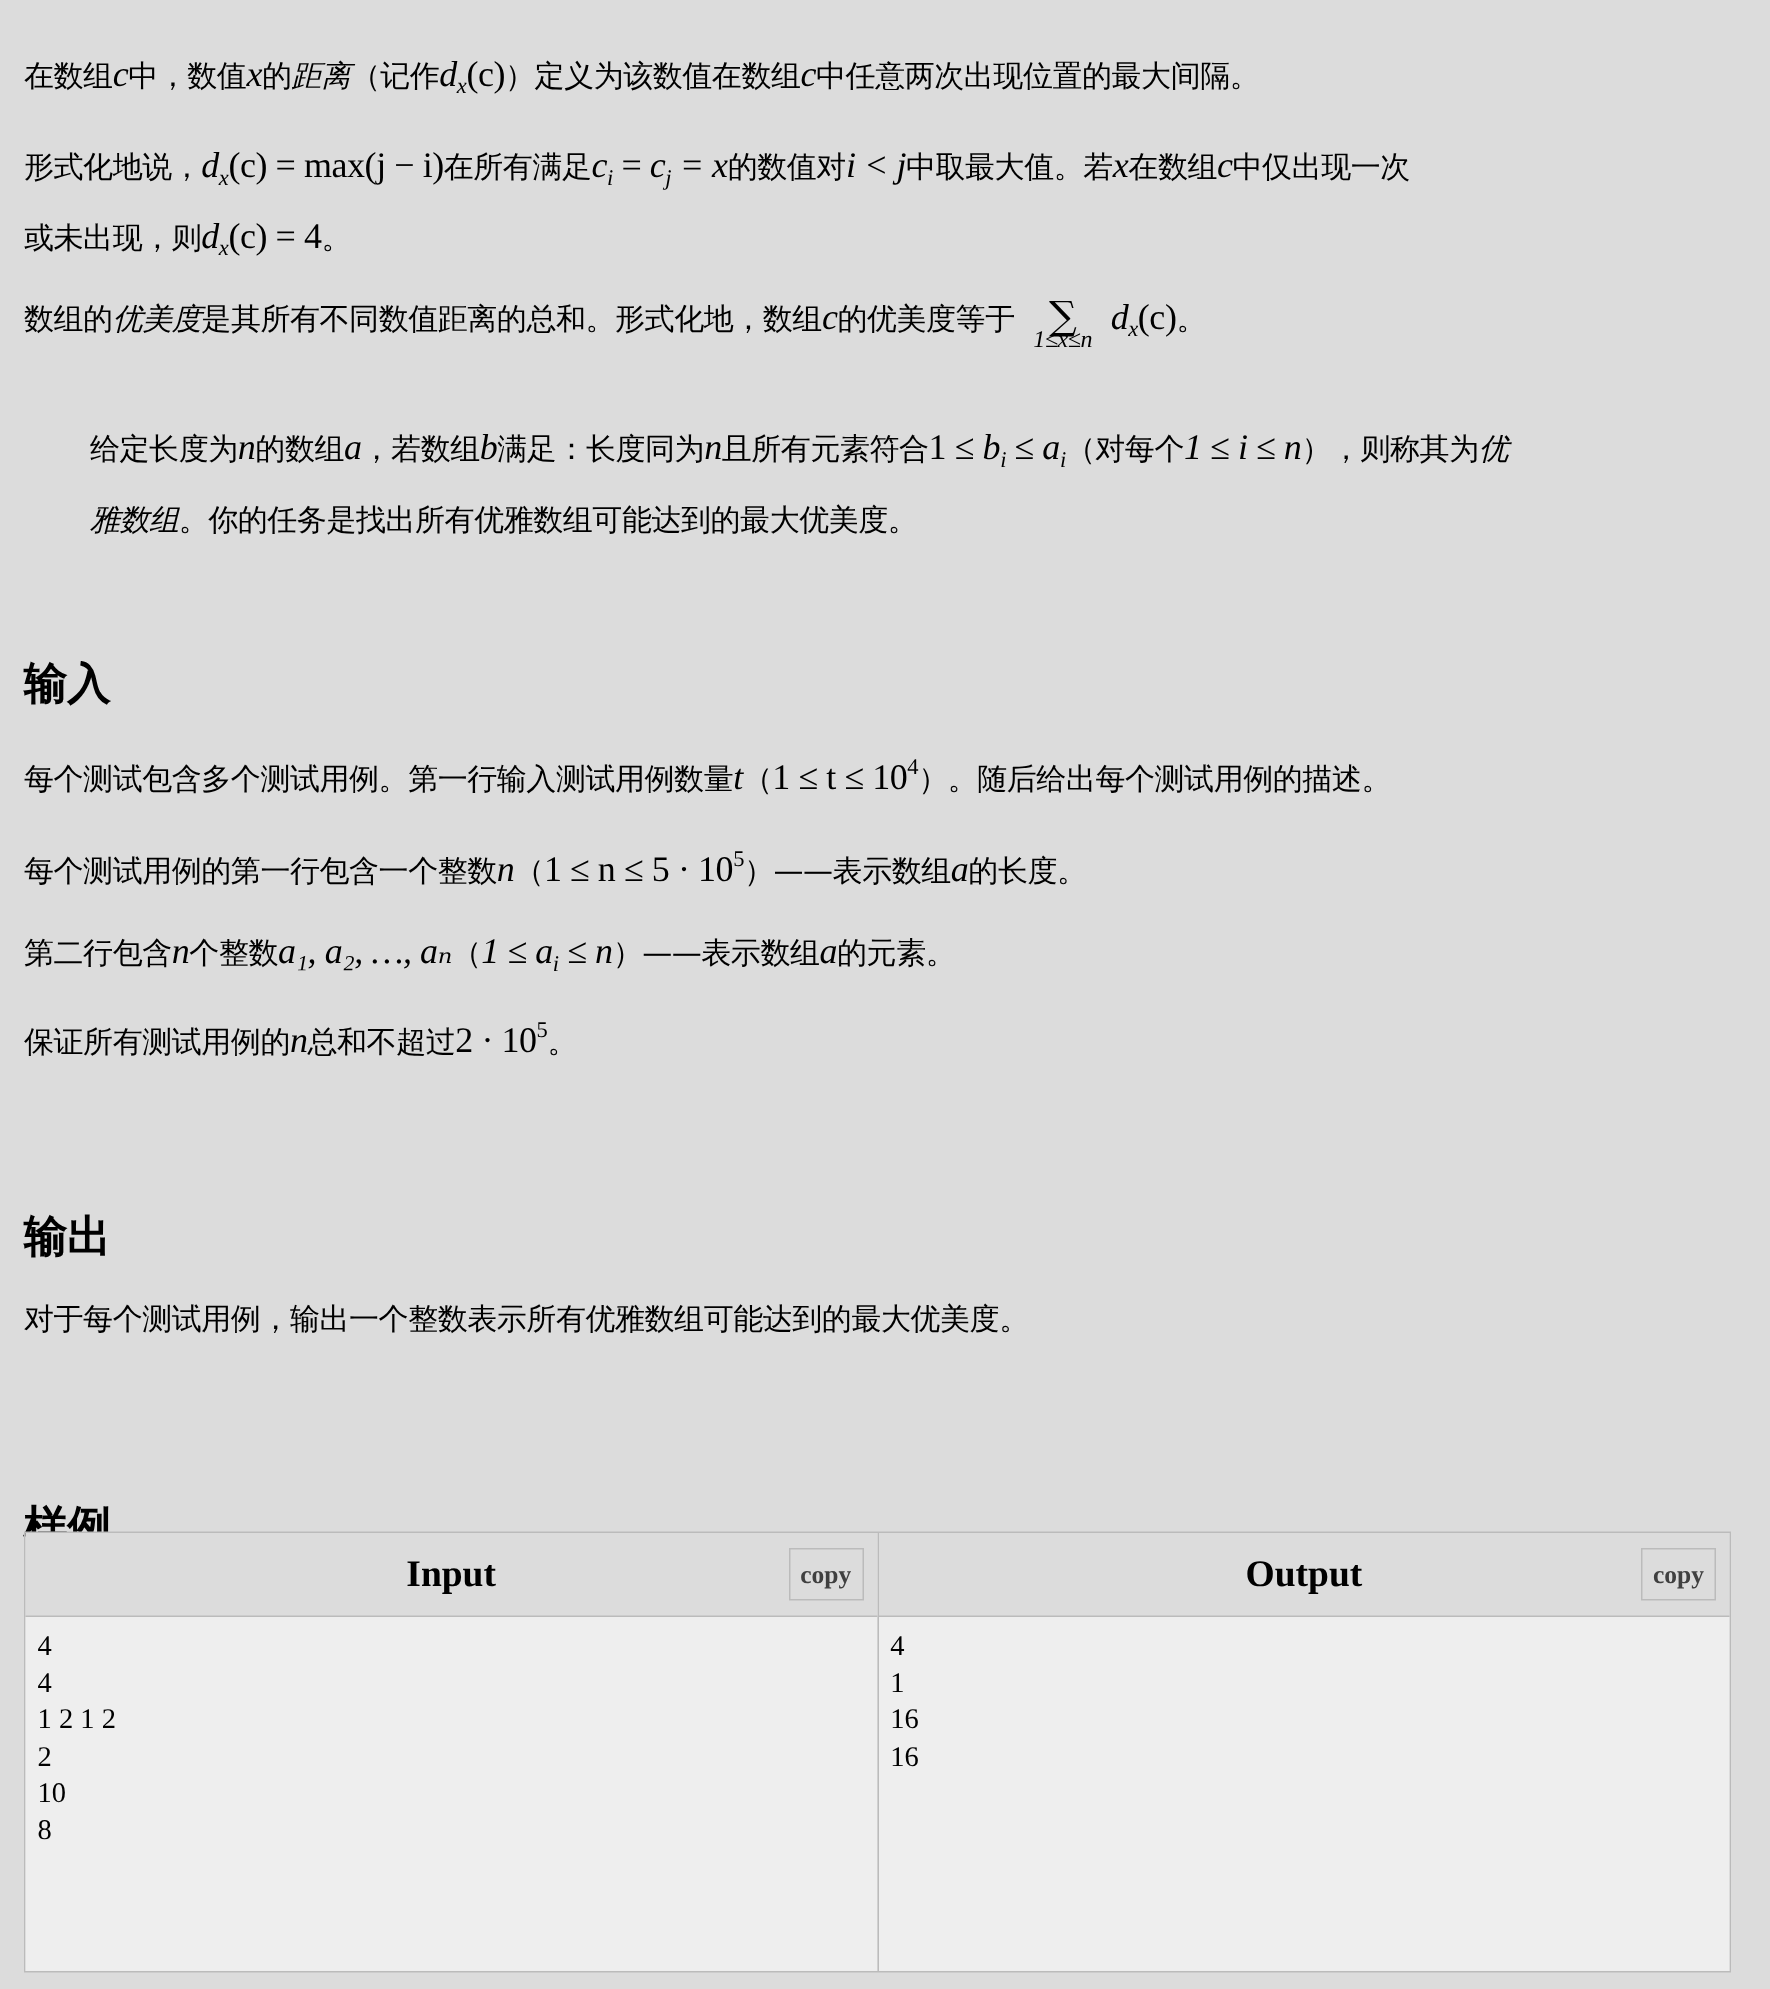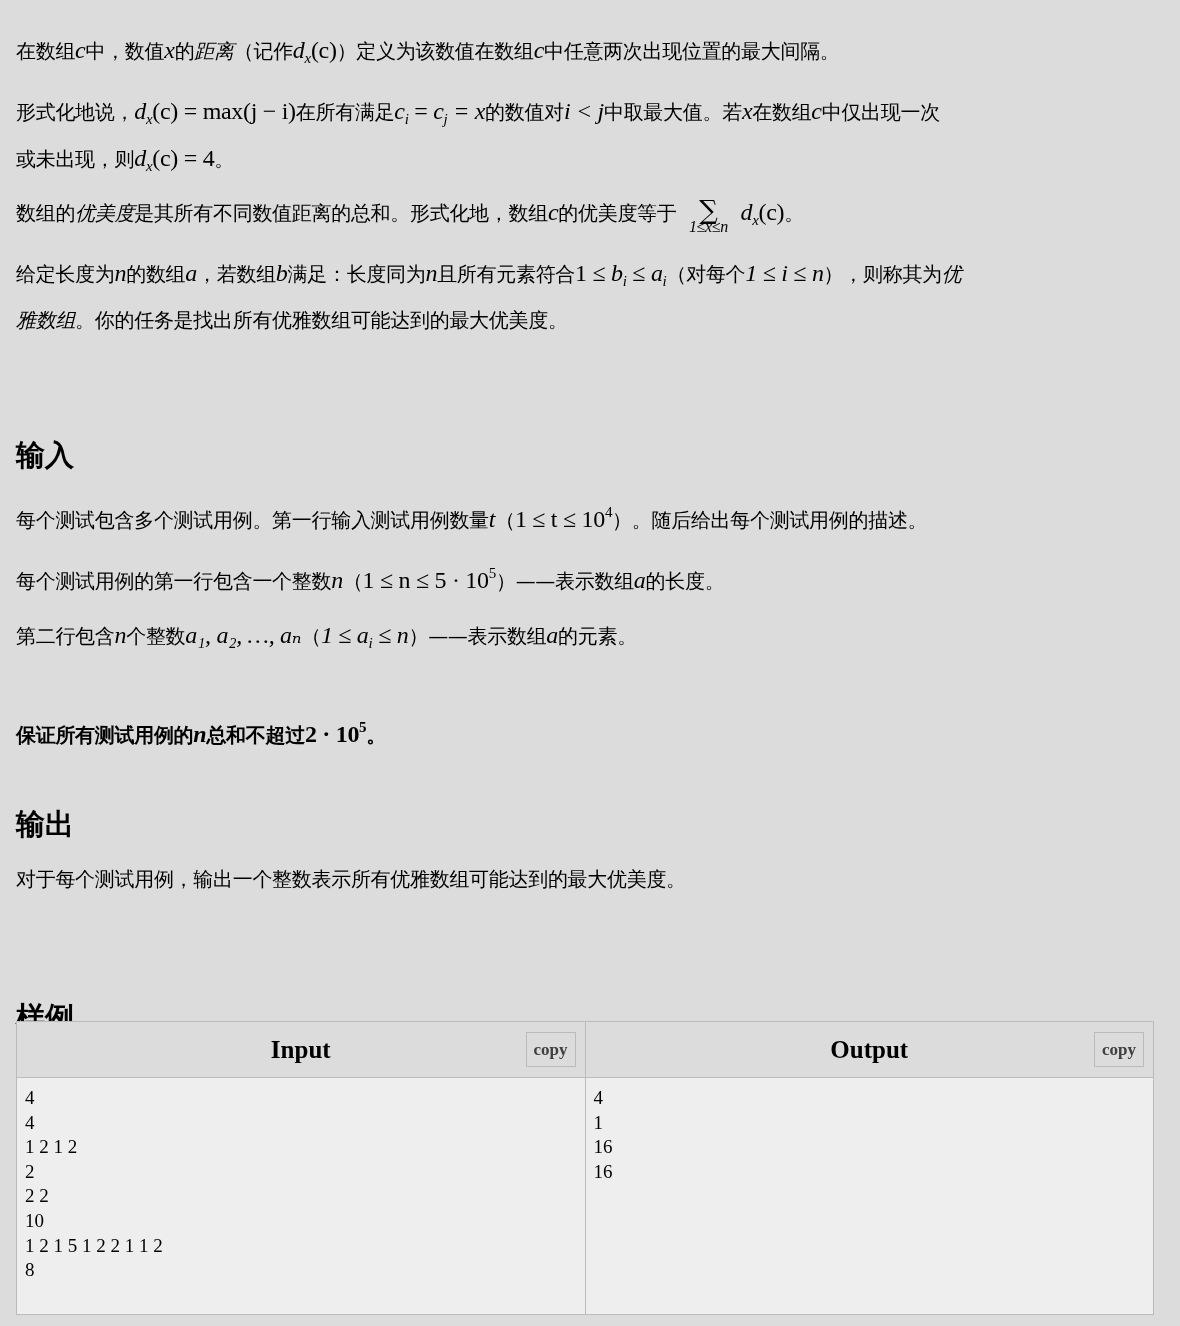--- a/index.html
+++ b/index.html
@@ -50,62 +50,60 @@
 
   <div class="para" style="top:92px;">
     <span>形式化地说，</span><span class="mi">d</span><span class="sub">x</span><span class="m">(c) = max(j − i)</span><span>在所有满足</span><span class="mi">c</span><span class="sub">i</span><span class="m"> = </span><span class="mi">c</span><span class="sub">j</span><span class="mi"> = x</span><span>的数值对</span><span class="mi">i &lt; j</span><span>中取最大值。若</span><span class="mi">x</span><span>在数组</span><span class="mi">c</span><span>中仅出现一次</span><br>
     <span>或未出现，则</span><span class="mi">d</span><span class="sub">x</span><span class="m">(c) = 4</span><span>。</span>
   </div>
 
   <div class="para" style="top:193px;">
     <span>数组的</span><span class="it">优美度</span><span>是其所有不同数值距离的总和。形式化地，数组</span><span class="mi">c</span><span>的优美度等于</span><span class="sumwrap"><span class="sumsym">∑</span><span class="sumlim mi" style="font-size:16px;">1≤x≤n</span></span><span class="mi">d</span><span class="sub">x</span><span class="m">(c)</span><span>。</span>
   </div>
 
-  <div class="para" style="top:254px;">
+  <div class="para" style="top:280px;margin-left:44px;">
     <span>给定长度为</span><span class="mi">n</span><span>的数组</span><span class="mi">a</span><span>，若数组</span><span class="mi">b</span><span>满足：长度同为</span><span class="mi">n</span><span>且所有元素符合</span><span class="m">1 ≤ </span><span class="mi">b</span><span class="sub">i</span><span class="m"> ≤ </span><span class="mi">a</span><span class="sub">i</span><span>（对每个</span><span class="mi">1 ≤ i ≤ n</span><span>），则称其为</span><span class="it">优</span><br>
     <span class="it">雅数组</span><span>。你的任务是找出所有优雅数组可能达到的最大优美度。</span>
   </div>
 
   <h3 style="top:436px;">输入</h3>
 
   <div class="para" style="top:493px;">
     <span>每个测试包含多个测试用例。第一行输入测试用例数量</span><span class="mi">t</span><span>（</span><span class="m">1 ≤ t ≤ 10</span><span class="sup">4</span><span>）。随后给出每个测试用例的描述。</span>
   </div>
 
   <div class="para" style="top:554px;">
     <span>每个测试用例的第一行包含一个整数</span><span class="mi">n</span><span>（</span><span class="m">1 ≤ n ≤ 5 · 10</span><span class="sup">5</span><span>）——表示数组</span><span class="mi">a</span><span>的长度。</span>
   </div>
 
   <div class="para" style="top:616px;">
     <span>第二行包含</span><span class="mi">n</span><span>个整数</span><span class="mi">a₁, a₂, …, aₙ</span><span>（</span><span class="mi">1 ≤ a</span><span class="sub">i</span><span class="mi"> ≤ n</span><span>）——表示数组</span><span class="mi">a</span><span>的元素。</span>
   </div>
 
-  <div class="para" style="top:708px;font-weight:bold;">
+  <div class="para" style="top:668px;">
     <span>保证所有测试用例的</span><span class="mi">n</span><span>总和不超过</span><span class="m">2 · 10</span><span class="sup">5</span><span>。</span>
   </div>
 
   <h3 style="top:805px;">输出</h3>
   <div class="para" style="top:860px;">对于每个测试用例，输出一个整数表示所有优雅数组可能达到的最大优美度。</div>
 
   <h3 style="top:987px;margin-top:11px;">样例</h3>
 
   <div class="sample">
     <div class="col">
       <div class="col-head">
         <span class="col-title">Input</span>
         <div class="copy-btn">copy</div>
       </div>
       <div class="col-body">
         <div class="code-line">4</div>
         <div class="code-line">4</div>
         <div class="code-line">1 2 1 2</div>
         <div class="code-line">2</div>
-        <div class="code-line">2 2</div>
         <div class="code-line">10</div>
-        <div class="code-line">1 2 1 5 1 2 2 1 1 2</div>
         <div class="code-line">8</div>
       </div>
     </div>
     <div class="col">
       <div class="col-head">
         <span class="col-title">Output</span>
         <div class="copy-btn">copy</div>
       </div>
       <div class="col-body">
         <div class="code-line">4</div>

